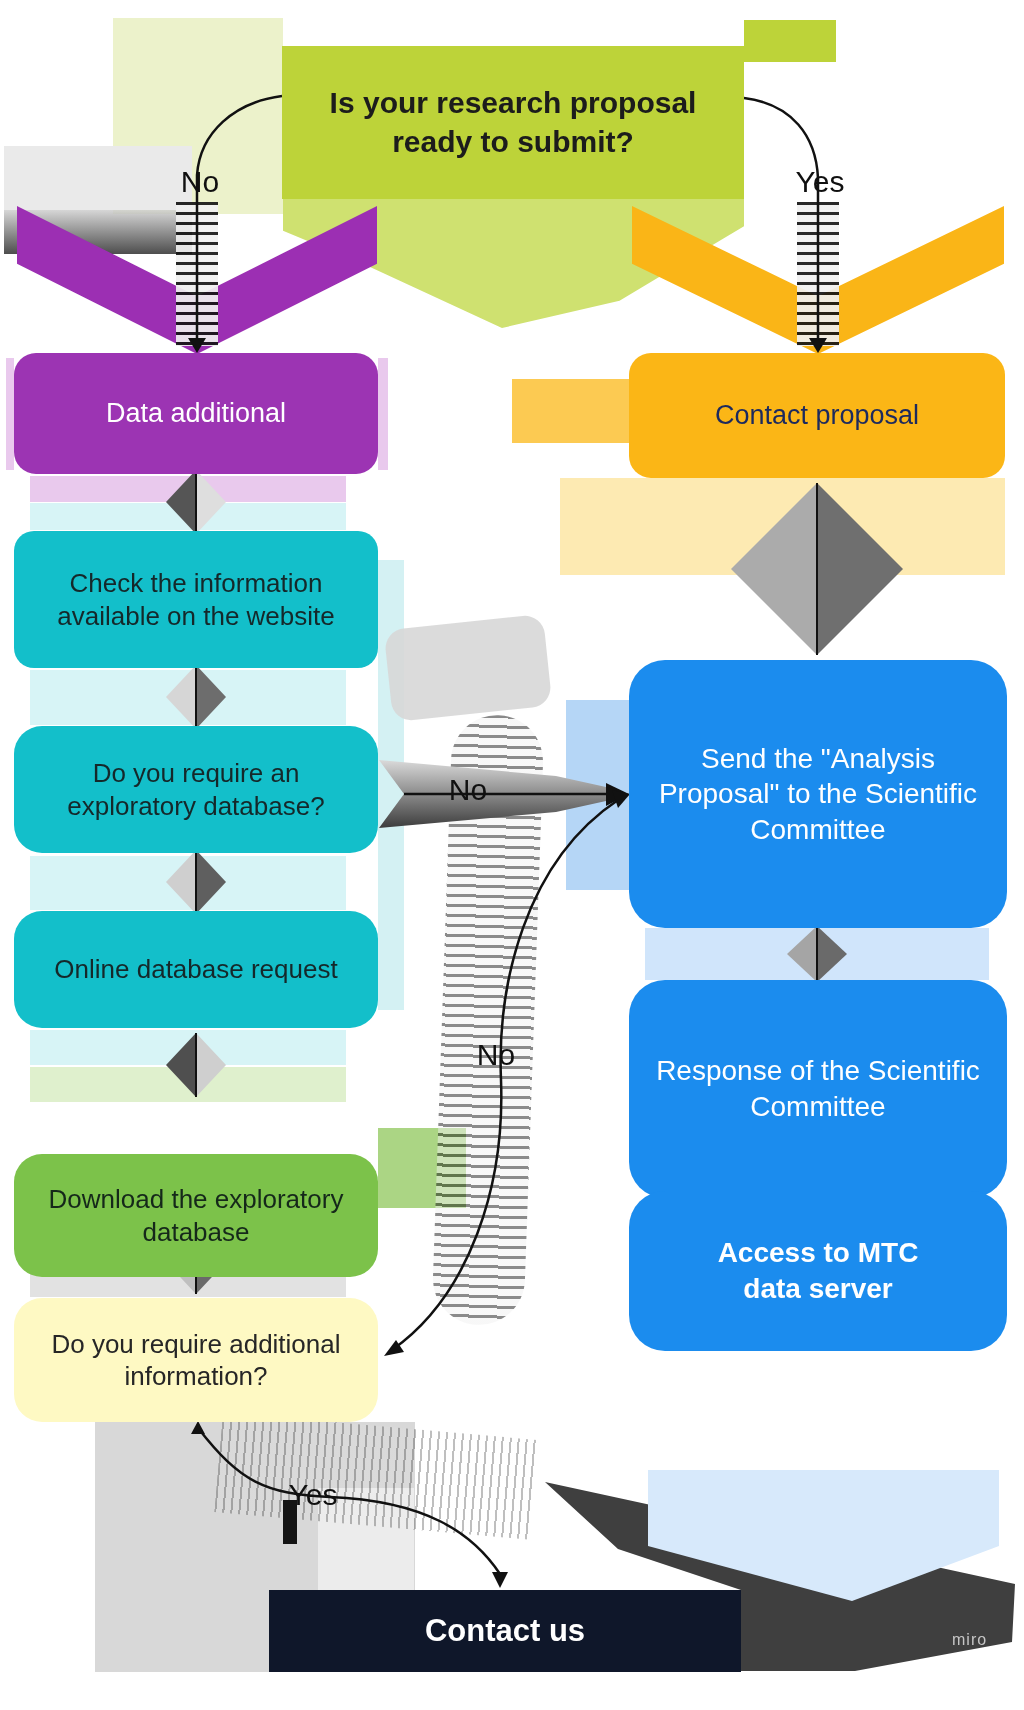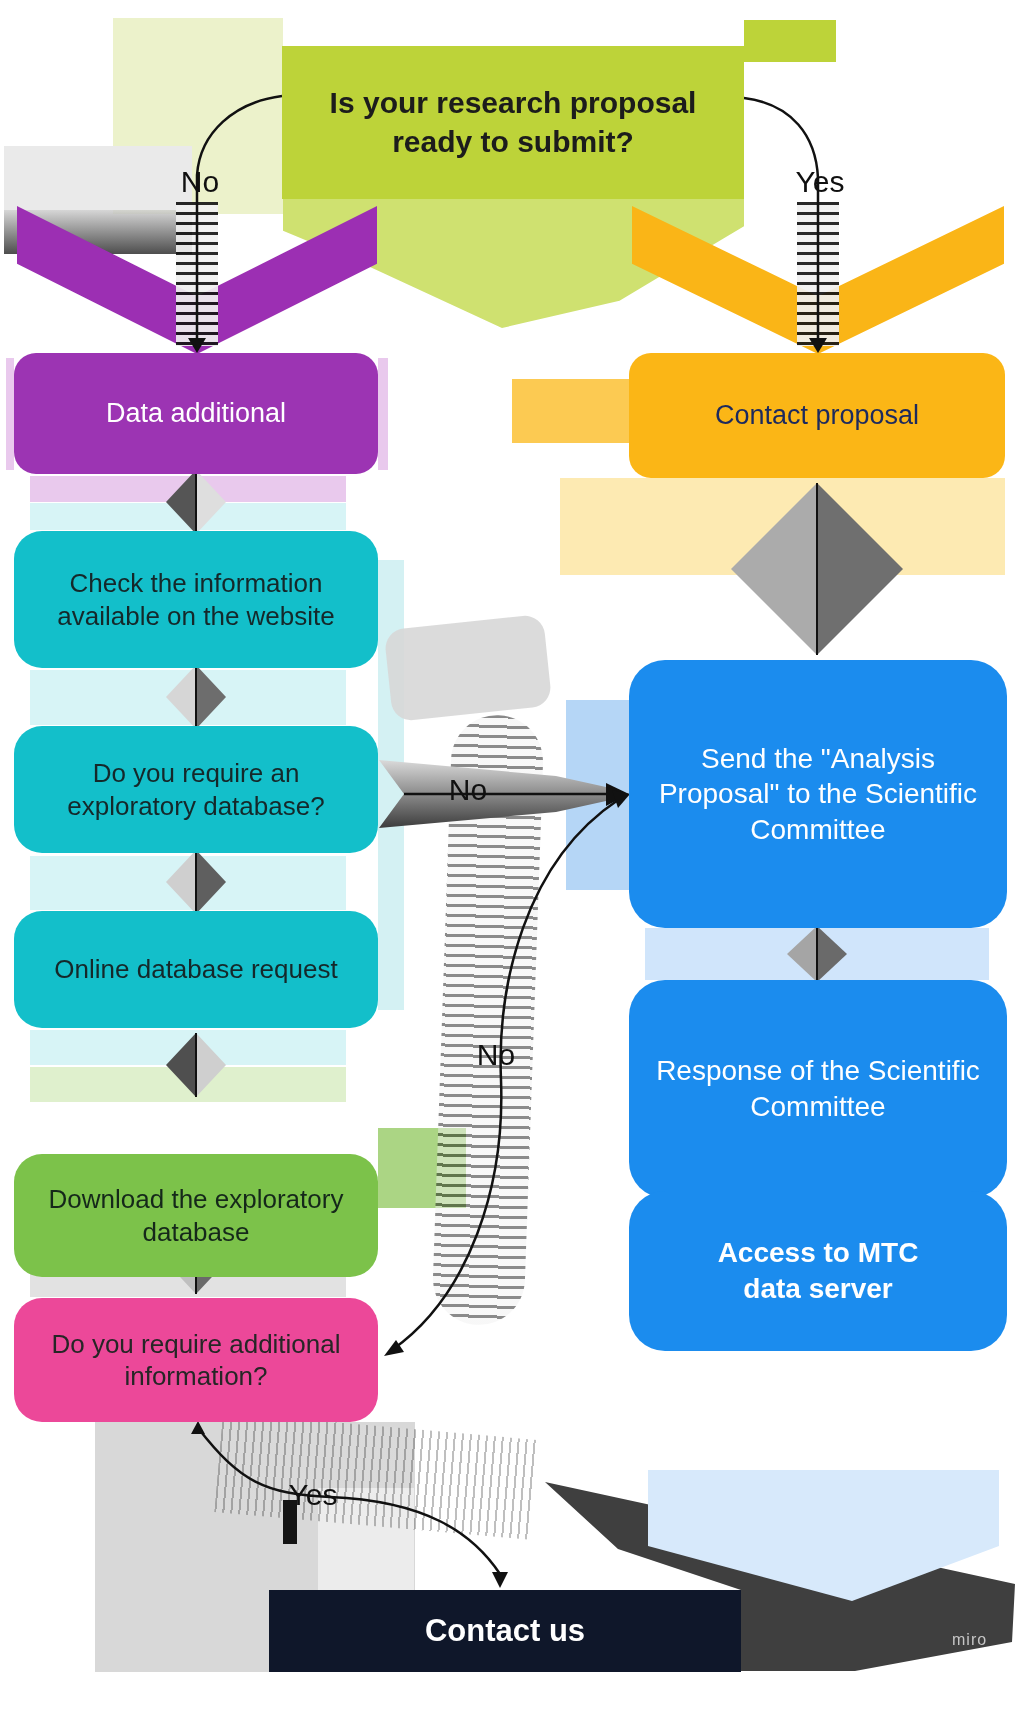--- a/index.html
+++ b/index.html
@@ -13,21 +13,21 @@
          font-weight:bold;font-size:30px;line-height:1.28;color:#1c1c1c;margin-top:23px;}
   .q-box span{max-width:430px;}
   .hdr-left{left:14px;top:353px;width:364px;height:121px;background:#9c34b3;
             border-radius:22px;color:#ffffff;font-size:27px;}
   .hdr-right{left:629px;top:353px;width:376px;height:125px;background:#fbb616;
              border-radius:22px;color:#1c2a5e;font-size:27px;}
   .teal{background:#13bfca;border-radius:28px;color:#15282a;font-size:26px;line-height:1.25;}
   .teal span{max-width:322px;}
   .green{background:#7cc24a;border-radius:28px;color:#15281a;font-size:26px;line-height:1.25;}
   .green span{max-width:322px;}
-  .graybox{background:#ec4899;border-radius:28px;color:#262626;font-size:26px;line-height:1.25;}
+  .graybox{background:#fef9c3;border-radius:28px;color:#262626;font-size:26px;line-height:1.25;}
   .graybox span{max-width:322px;}
   .blue{background:#1b8cee;border-radius:36px;color:#ffffff;font-size:28px;line-height:1.27;}
   .blue span{max-width:344px;}
   .contact{left:269px;top:1590px;width:472px;height:82px;background:#0f172a;
            color:#ffffff;font-weight:bold;font-size:31px;}
   .label{position:absolute;color:#101010;font-size:30px;text-align:center;}
   .watermark{position:absolute;left:952px;top:1631px;color:#c6c6c6;font-size:16px;
              letter-spacing:1px;}
   
   .chev{position:absolute;width:360px;height:148px;
@@ -164,21 +164,21 @@
   <span>Is your research proposal ready to submit?</span>
 </div>
 
 <div class="node hdr-left">
   <span>Data additional</span>
 </div>
 <div class="node hdr-right">
   <span>Contact proposal</span>
 </div>
 
-<div class="node teal" style="left:14px;top:531px;width:364px;height:137px;">
+<div class="node teal" style="left:14px;top:531px;width:364px;height:137px;border-radius:20px;">
   <span>Check the information available on the website</span>
 </div>
 <div class="node teal" style="left:14px;top:726px;width:364px;height:127px;">
   <span>Do you require an exploratory database?</span>
 </div>
 <div class="node teal" style="left:14px;top:911px;width:364px;height:117px;">
   <span>Online database request</span>
 </div>
 <div class="node green" style="left:14px;top:1154px;width:364px;height:123px;">
   <span>Download the exploratory database</span>

